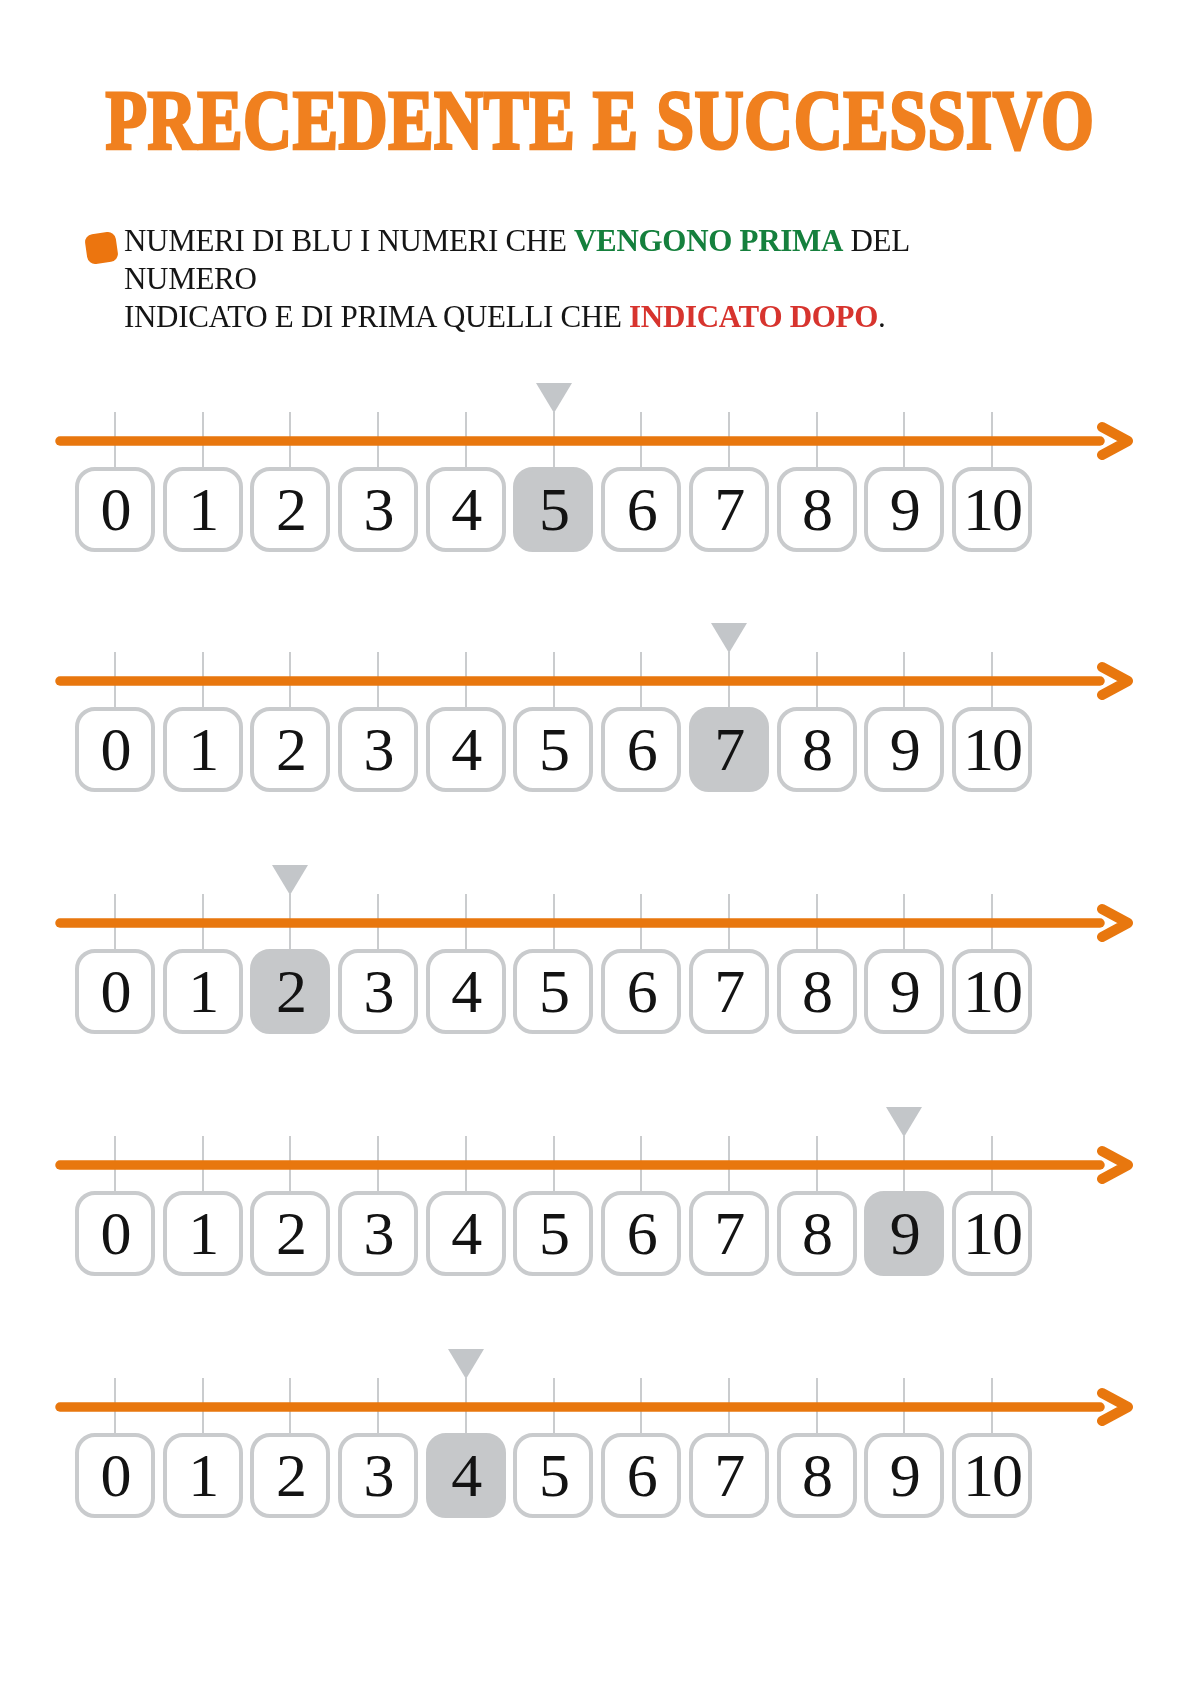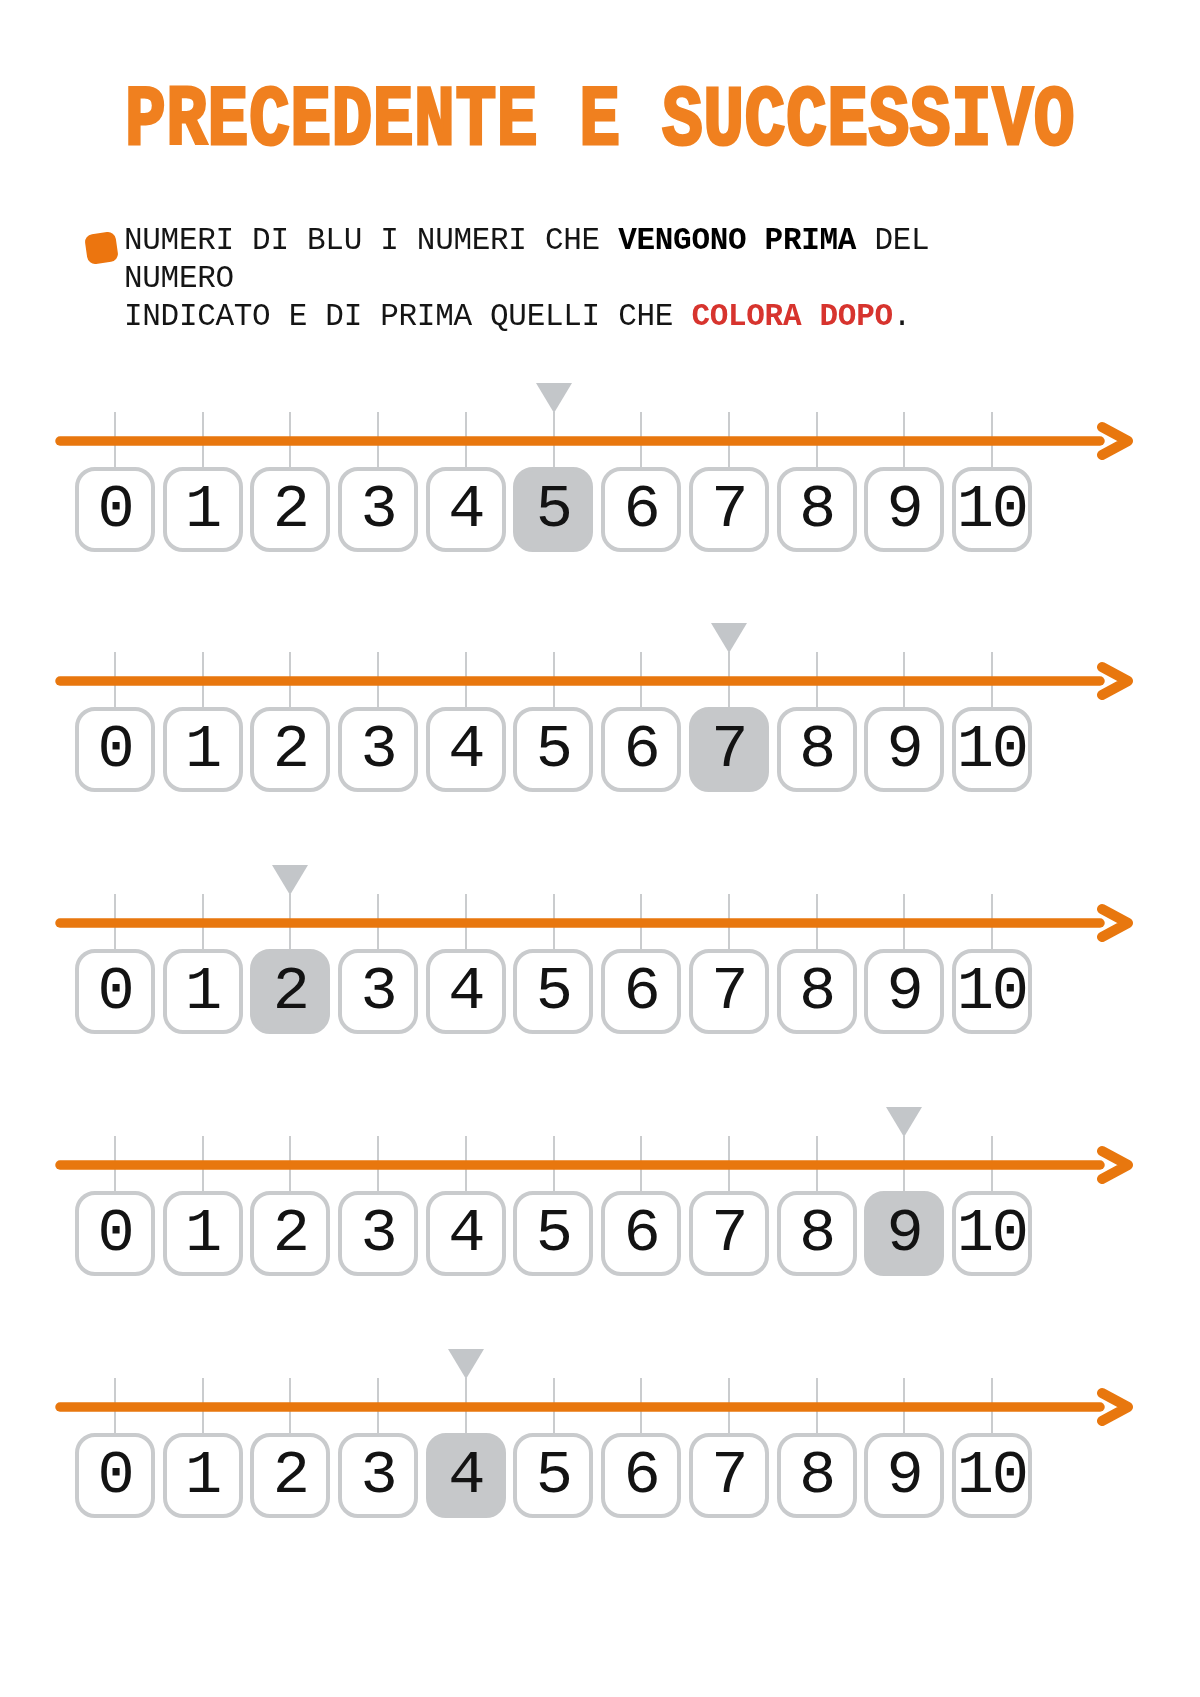--- a/index.html
+++ b/index.html
@@ -2,21 +2,21 @@
 <html><head>
 <meta charset="utf-8">
 <style>
   html,body { margin:0; padding:0; background:#ffffff; }
   .page {
     position:relative;
     width:1200px;
     height:1697px;
     background:#ffffff;
     overflow:hidden;
-    font-family:Liberation Mono, monospace;
+    font-family:Liberation Serif, serif;
   }
 
   
   .title-wrap {
     position:absolute;
     top:72px; left:0;
     width:1200px; height:96px;
     display:flex; align-items:center; justify-content:center;
   }
   .title {
@@ -41,21 +41,21 @@
   .instruction {
     position:absolute;
     left:124px; top:222px;
     width:920px;
     font-size:31px;
     line-height:38px;
     letter-spacing:-0.3px;
     color:#151515;
     font-weight:500;
   }
-  .instruction .hl-blue { color:#000000; font-weight:700; }
+  .instruction .hl-blue { color:#15803d; font-weight:700; }
   .instruction .hl-red  { color:#D7342E; font-weight:700; }
 
   
   .numberline { position:absolute; left:0; width:1200px; height:220px; }
   .row1 { top:337px; }
   .row2 { top:577px; }
   .row3 { top:819px; }
   .row4 { top:1061px; }
   .row5 { top:1303px; }
 
@@ -117,21 +117,21 @@
 
 <div class="page">
 
   <div class="title-wrap">
     <span class="title">PRECEDENTE E SUCCESSIVO</span>
   </div>
 
   <div class="bullet"></div>
 
   <div class="instruction"><span>NUMERI DI BLU I NUMERI CHE </span><span class="hl-blue">VENGONO PRIMA</span><span> DEL NUMERO</span><br>
-    <span>INDICATO E DI PRIMA QUELLI CHE </span><span class="hl-red">COLORA DOPO</span><span>.</span>
+    <span>INDICATO E DI PRIMA QUELLI CHE </span><span class="hl-red">INDICATO DOPO</span><span>.</span>
   </div>
 
   <div class="numberline row1">
       <div class="tick" style="left: 114px;"></div>
       <div class="tick" style="left: 201.7px;"></div>
       <div class="tick" style="left: 289.4px;"></div>
       <div class="tick" style="left: 377.1px;"></div>
       <div class="tick" style="left: 464.8px;"></div>
       <div class="tick" style="left: 552.5px;"></div>
       <div class="tick" style="left: 640.2px;"></div>

